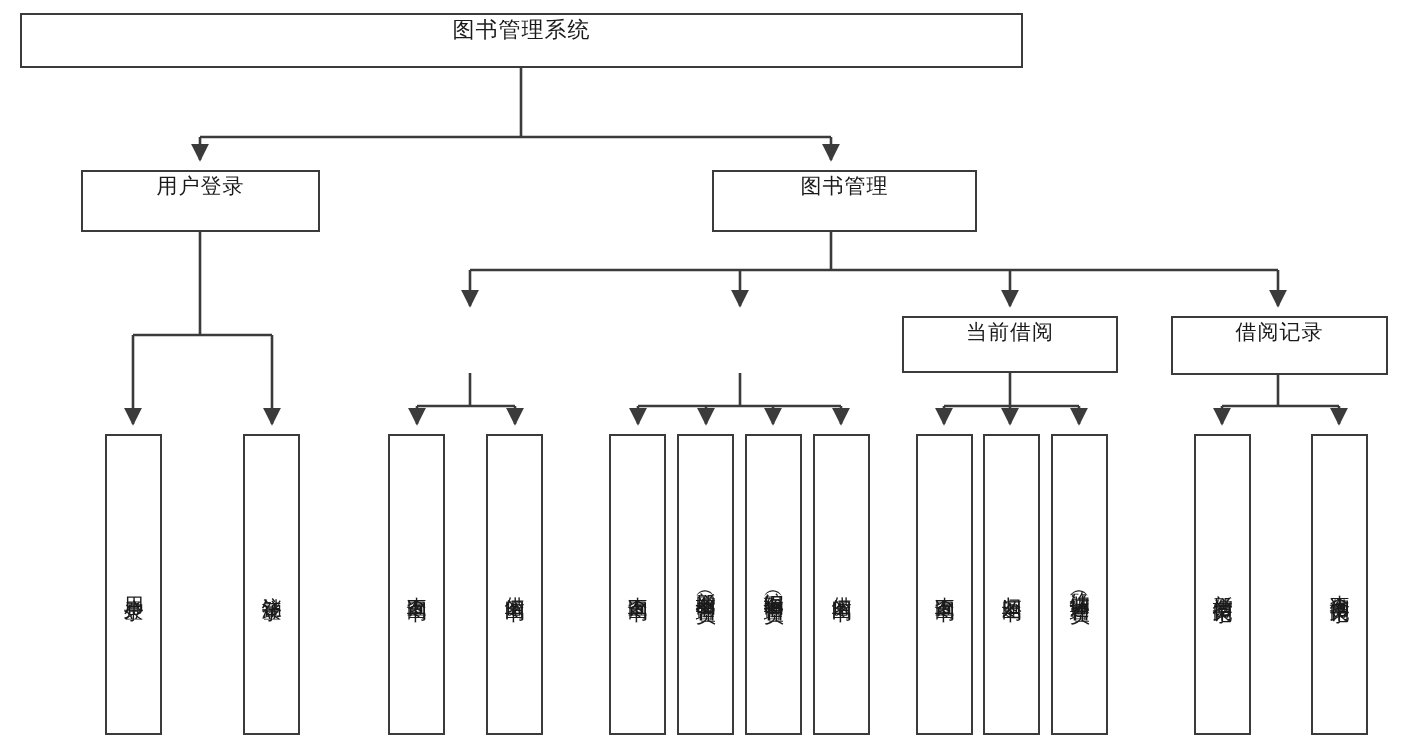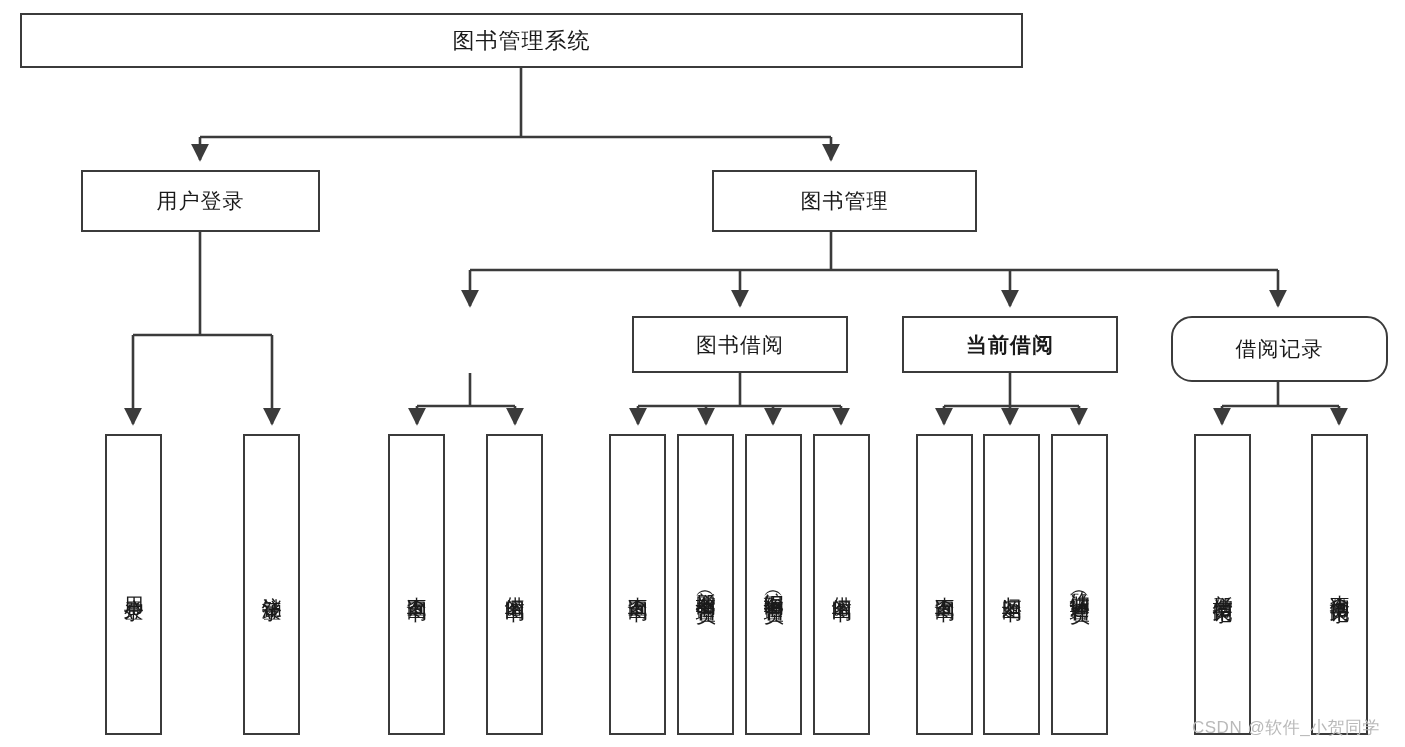--- a/index.html
+++ b/index.html
@@ -24,21 +24,20 @@
     width: 1405px;
     height: 747px;
     pointer-events: none;
   }
   .node {
     position: absolute;
     box-sizing: border-box;
     border: 2px solid #3b3b3b;
     background: #ffffff;
     display: flex;
-    align-items: center;
     justify-content: center;
     color: #1a1a1a;
   }
   .node-h {
     font-size: 21px;
     letter-spacing: 1px;
     white-space: nowrap;
   }
   .node.root {
     font-size: 22px;
@@ -125,27 +124,24 @@
     <span>图书管理系统</span>
   </div>
 
   <div class="node node-h" id="n-l1-0" style="left: 81px; top: 170px; width: 239px; height: 62px;">
     <span>用户登录</span>
   </div>
   <div class="node node-h" id="n-l1-1" style="left: 712px; top: 170px; width: 265px; height: 62px;">
     <span>图书管理</span>
   </div>
 
-  <div class="node node-h" id="n-l2-1" style="left: 632px; top: 316px; width: 216px; height: 57px;">
-    <span>图书借阅</span>
-  </div>
-  <div class="node node-h" id="n-l2-2" style="left: 902px; top: 316px; width: 216px; height: 57px; font-weight: bold;">
+  <div class="node node-h" id="n-l2-2" style="left: 902px; top: 316px; width: 216px; height: 57px;">
     <span>当前借阅</span>
   </div>
-  <div class="node node-h" id="n-l2-3" style="left: 1171px; top: 316px; width: 217px; height: 66px; border-radius: 21px;">
+  <div class="node node-h" id="n-l2-3" style="left: 1171px; top: 316px; width: 217px; height: 59px;">
     <span>借阅记录</span>
   </div>
 
   <div class="node leaf" id="n-lf-0" style="left: 105px; top: 434px; width: 57px; height: 301px;">
     <span class="vtext">用户登录</span>
   </div>
   <div class="node leaf" id="n-lf-1" style="left: 243px; top: 434px; width: 57px; height: 301px;">
     <span class="vtext">注销登录</span>
   </div>
   <div class="node leaf" id="n-lf-2" style="left: 388px; top: 434px; width: 57px; height: 301px;">
@@ -175,15 +171,14 @@
   <div class="node leaf" id="n-lf-10" style="left: 1051px; top: 434px; width: 57px; height: 301px;">
     <span class="vtext">确认归还（管理员）</span>
   </div>
   <div class="node leaf" id="n-lf-11" style="left: 1194px; top: 434px; width: 57px; height: 301px;">
     <span class="vtext">新增借阅记录</span>
   </div>
   <div class="node leaf" id="n-lf-12" style="left: 1311px; top: 434px; width: 57px; height: 301px;">
     <span class="vtext">查询借阅记录</span>
   </div>
 
-  <div class="watermark" id="wm" style="left: 1192px; top: 716px;">CSDN @软件_小贺同学</div>
 
 </div>
 
 </body></html>

